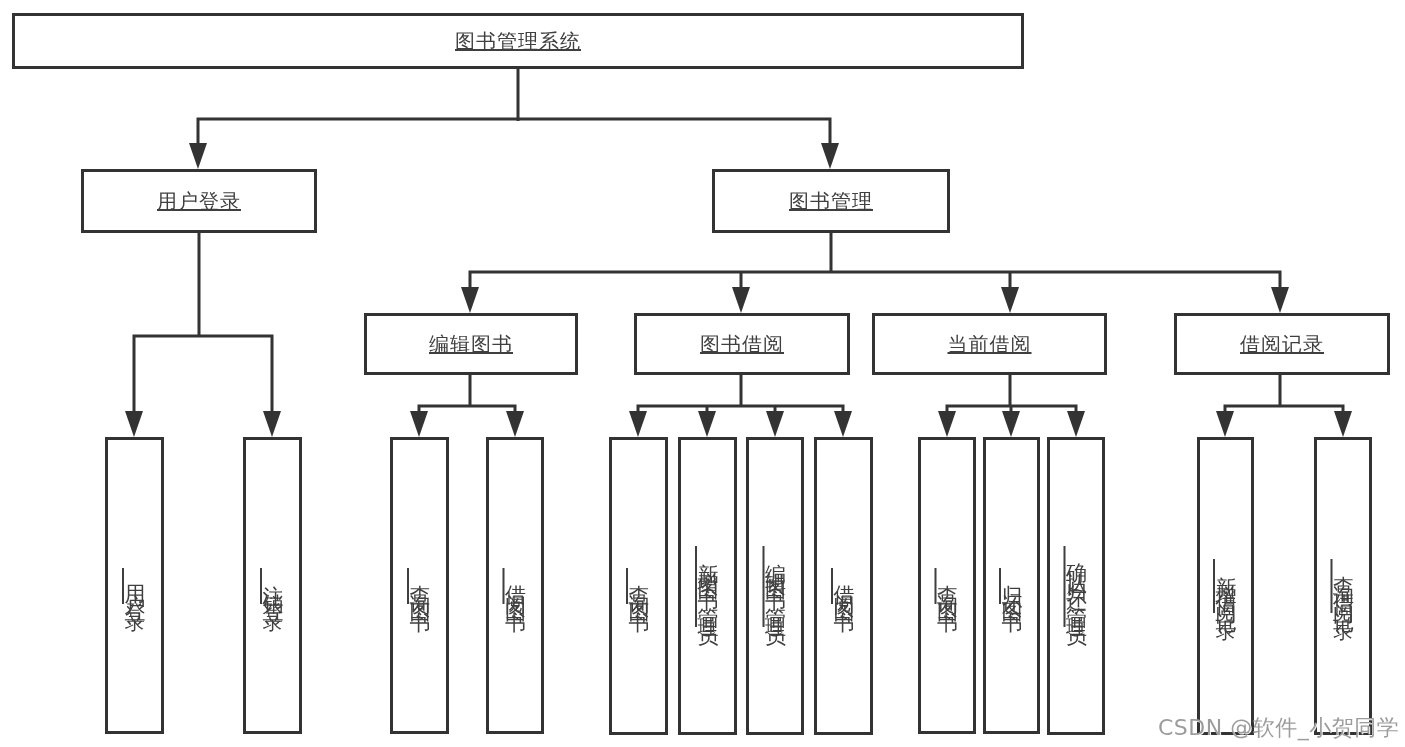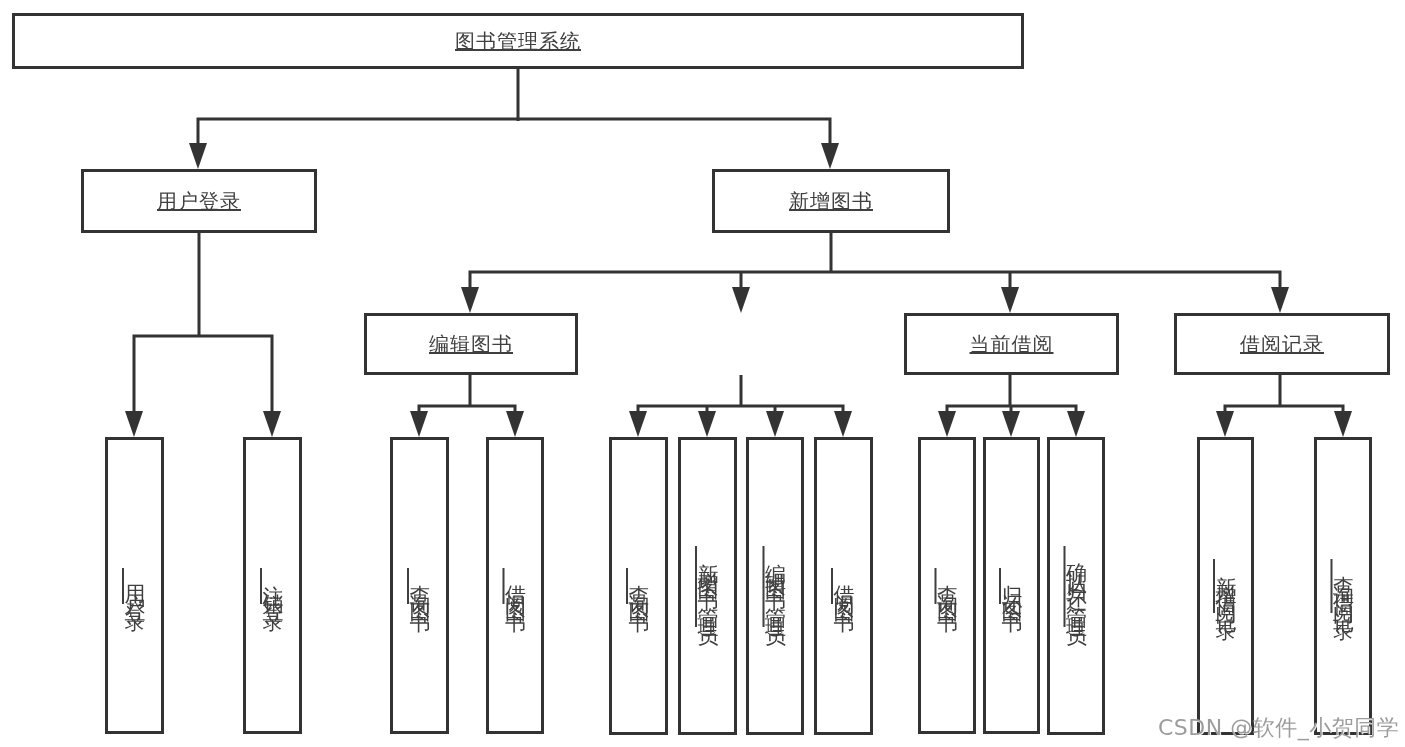--- a/index.html
+++ b/index.html
@@ -123,24 +123,25 @@
       <use href="#arrow-shape" transform="translate(1011,437)"></use>
       <use href="#arrow-shape" transform="translate(1076,437)"></use>
       <use href="#arrow-shape" transform="translate(1225,437)"></use>
       <use href="#arrow-shape" transform="translate(1343,437)"></use>
     </g>
   </svg>
 
   <div class="box h" style="left:12px;top:13px;width:1012px;height:56px">图书管理系统</div>
 
   <div class="box h" style="left:81px;top:169px;width:236px;height:64px">用户登录</div>
-  <div class="box h" style="left:712px;top:169px;width:238px;height:64px">新增图书</div>
+  <div class="box h" style="left:712px;top:169px;width:238px;height:64px">图书管理</div>
 
   <div class="box h" style="left:364px;top:313px;width:214px;height:62px">编辑图书</div>
-  <div class="box h" style="left:904px;top:313px;width:215px;height:62px">当前借阅</div>
+  <div class="box h" style="left:634px;top:313px;width:216px;height:62px">图书借阅</div>
+  <div class="box h" style="left:872px;top:313px;width:235px;height:62px">当前借阅</div>
   <div class="box h" style="left:1174px;top:313px;width:216px;height:62px">借阅记录</div>
 
   <div class="box v" style="left:105px;top:437px;width:59px;height:297px">用户登录</div>
   <div class="box v" style="left:243px;top:437px;width:59px;height:297px">注销登录</div>
 
   <div class="box v" style="left:390px;top:437px;width:59px;height:297px">查询图书</div>
   <div class="box v" style="left:486px;top:437px;width:58px;height:297px">借阅图书</div>
 
   <div class="box v" style="left:609px;top:437px;width:59px;height:298px">查询图书</div>
   <div class="box v" style="left:678px;top:437px;width:59px;height:298px">新增图书（管理员）</div>

